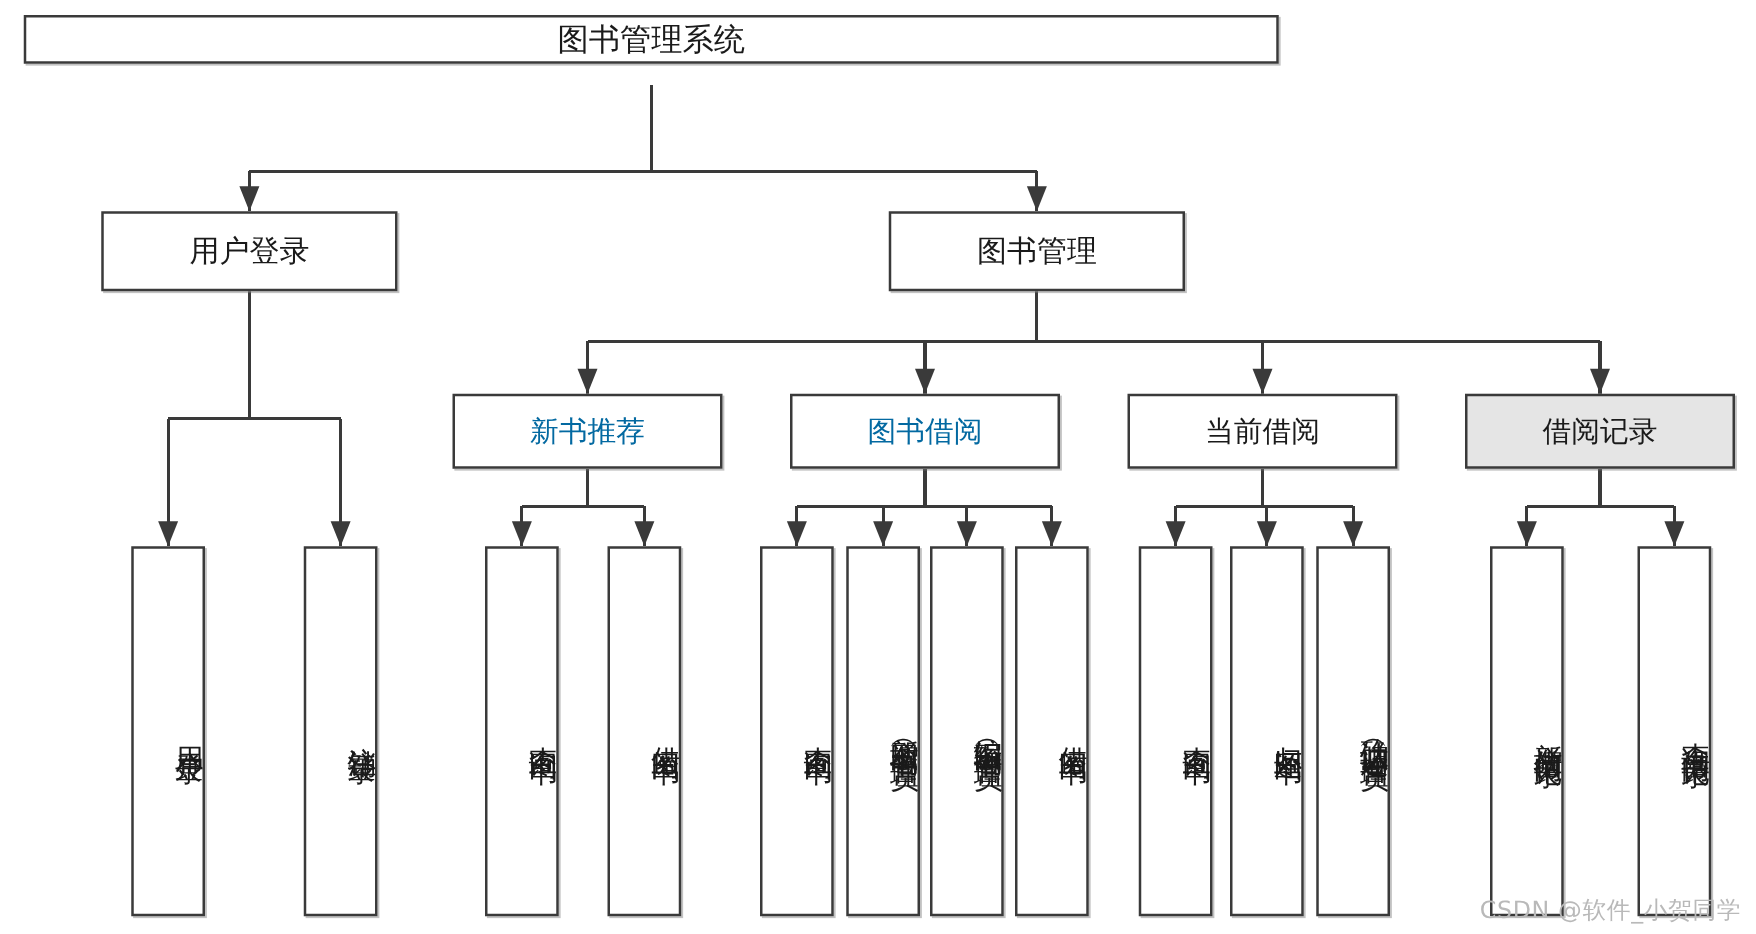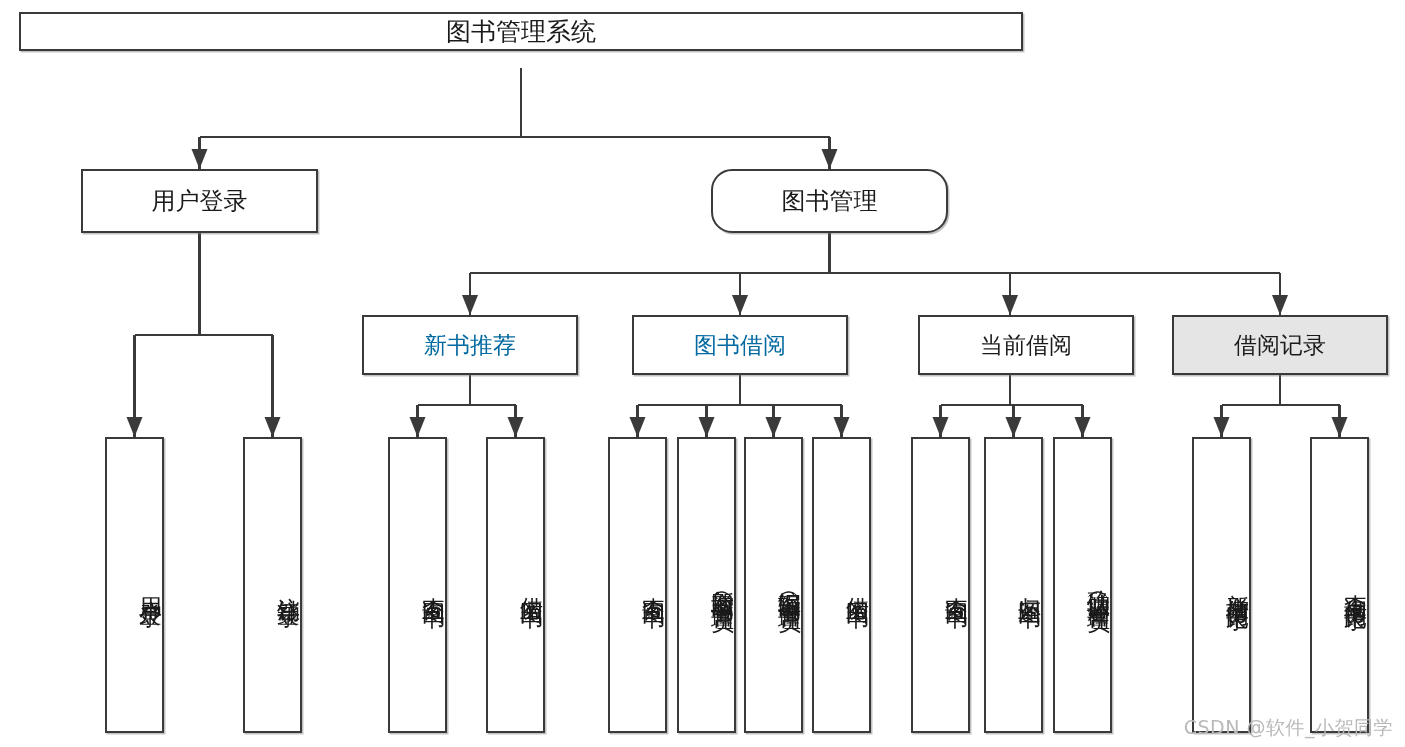--- a/index.html
+++ b/index.html
@@ -130,30 +130,30 @@
       <line x1="1339.5" y1="405" x2="1339.5" y2="437" stroke="#3a3a3a" stroke-width="2.5" shape-rendering="crispEdges"></line>
       <polygon points="1331.5,417 1347.5,417 1339.5,437" fill="#3a3a3a"></polygon>
     </svg>
   <div id="nodes">
       <div class="node root" style="left: 19px; top: 12px; width: 1004px; height: 39px; border-color: rgb(58, 58, 58); background: rgb(255, 255, 255); color: rgb(26, 26, 26);">
         <span class="label">图书管理系统</span>
       </div>
       <div class="node lvl2" style="left: 81px; top: 169px; width: 237px; height: 64px; border-color: rgb(58, 58, 58); background: rgb(255, 255, 255); color: rgb(26, 26, 26);">
         <span class="label">用户登录</span>
       </div>
-      <div class="node lvl2" style="left: 711px; top: 169px; width: 237px; height: 64px; border-color: rgb(58, 58, 58); background: rgb(255, 255, 255); color: rgb(26, 26, 26); border-radius: 21px;">
+      <div class="node lvl2" style="left: 711px; top: 169px; width: 237px; height: 64px; border-color: rgb(58, 58, 58); background: rgb(255, 255, 255); color: rgb(26, 26, 26);">
         <span class="label">图书管理</span>
       </div>
       <div class="node lvl3" style="left: 362px; top: 315px; width: 216px; height: 60px; border-color: rgb(58, 58, 58); background: rgb(255, 255, 255); color: #0369a1;">
         <span class="label">新书推荐</span>
       </div>
       <div class="node lvl3" style="left: 632px; top: 315px; width: 216px; height: 60px; border-color: rgb(58, 58, 58); background: rgb(255, 255, 255); color: #0369a1;">
         <span class="label">图书借阅</span>
       </div>
-      <div class="node lvl3" style="left: 902px; top: 315px; width: 216px; height: 60px; border-color: rgb(58, 58, 58); background: rgb(255, 255, 255); color: rgb(26, 26, 26); margin-left: 16px;">
+      <div class="node lvl3" style="left: 902px; top: 315px; width: 216px; height: 60px; border-color: rgb(58, 58, 58); background: rgb(255, 255, 255); color: rgb(26, 26, 26);">
         <span class="label">当前借阅</span>
       </div>
       <div class="node lvl3" style="left: 1172px; top: 315px; width: 216px; height: 60px; border-color: rgb(58, 58, 58); background: #e5e5e5; color: rgb(26, 26, 26);">
         <span class="label">借阅记录</span>
       </div>
       <div class="node leaf" style="left: 105px; top: 437px; width: 59px; height: 296px; border-color: rgb(58, 58, 58); background: rgb(255, 255, 255); color: rgb(26, 26, 26);">
         <span class="label">用户登录</span>
       </div>
       <div class="node leaf" style="left: 243px; top: 437px; width: 59px; height: 296px; border-color: rgb(58, 58, 58); background: rgb(255, 255, 255); color: rgb(26, 26, 26);">
         <span class="label">注销登录</span>

